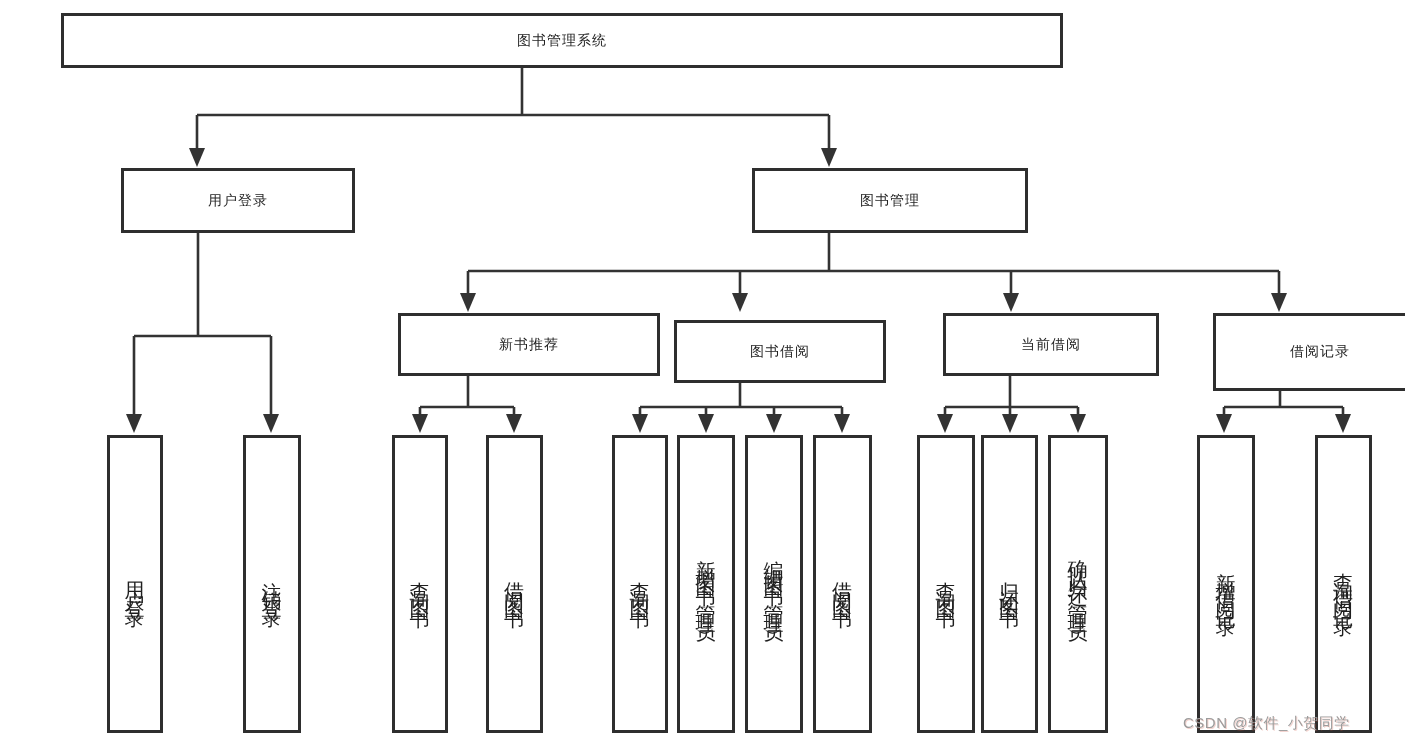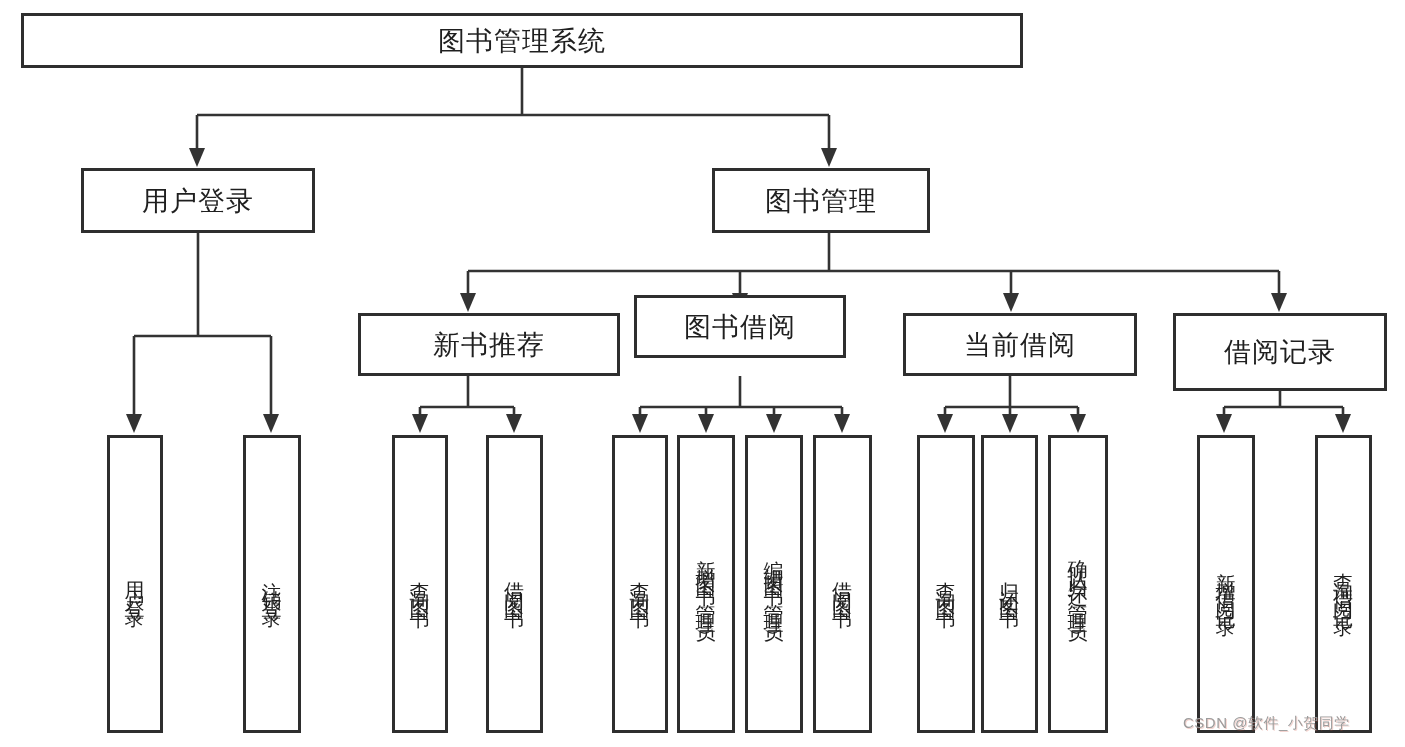--- a/index.html
+++ b/index.html
@@ -7,29 +7,29 @@
     width:1405px;height:747px;background:#ffffff;position:relative;overflow:hidden;
     font-family:"Liberation Sans","DejaVu Sans",sans-serif;
   }
   .stage{position:absolute;left:0;top:0;width:1405px;height:747px;}
   svg.connectors{position:absolute;left:0;top:0;z-index:1;}
   .node{
     position:absolute;box-sizing:border-box;background:#ffffff;
     border:3px solid #2e2e2e;display:flex;align-items:center;justify-content:center;
     color:#1f1f1f;z-index:2;
   }
-  .node.h{font-size:27px;letter-spacing:1px;white-space:nowrap;}
+  .node.h{font-size:14px;letter-spacing:1px;white-space:nowrap;margin-left:40px;}
   .node.v{writing-mode:vertical-rl;text-orientation:mixed;font-size:20px;letter-spacing:9px;line-height:1;}
   
   .p-root{left:21px;top:13px;width:1002px;height:55px}
   .p-login{left:81px;top:168px;width:234px;height:65px}
-  .p-mgmt{left:712px;top:168px;width:218px;height:65px}
+  .p-mgmt{left:712px;top:168px;width:276px;height:65px}
   .p-nb{left:358px;top:313px;width:262px;height:63px}
-  .p-bb{left:634px;top:295px;width:212px;height:63px}
-  .p-cb{left:903px;top:313px;width:234px;height:63px}
+  .p-bb{left:634px;top:320px;width:212px;height:63px}
+  .p-cb{left:903px;top:313px;width:216px;height:63px}
   .p-br{left:1173px;top:313px;width:214px;height:78px}
   .p-a1{left:107px;top:435px;width:56px;height:298px}
   .p-a2{left:243px;top:435px;width:58px;height:298px}
   .p-b1{left:392px;top:435px;width:56px;height:298px}
   .p-b2{left:486px;top:435px;width:57px;height:298px}
   .p-c1{left:612px;top:435px;width:56px;height:298px}
   .p-c2{left:677px;top:435px;width:58px;height:298px}
   .p-c3{left:745px;top:435px;width:58px;height:298px}
   .p-c4{left:813px;top:435px;width:59px;height:298px}
   .p-d1{left:917px;top:435px;width:58px;height:298px}

